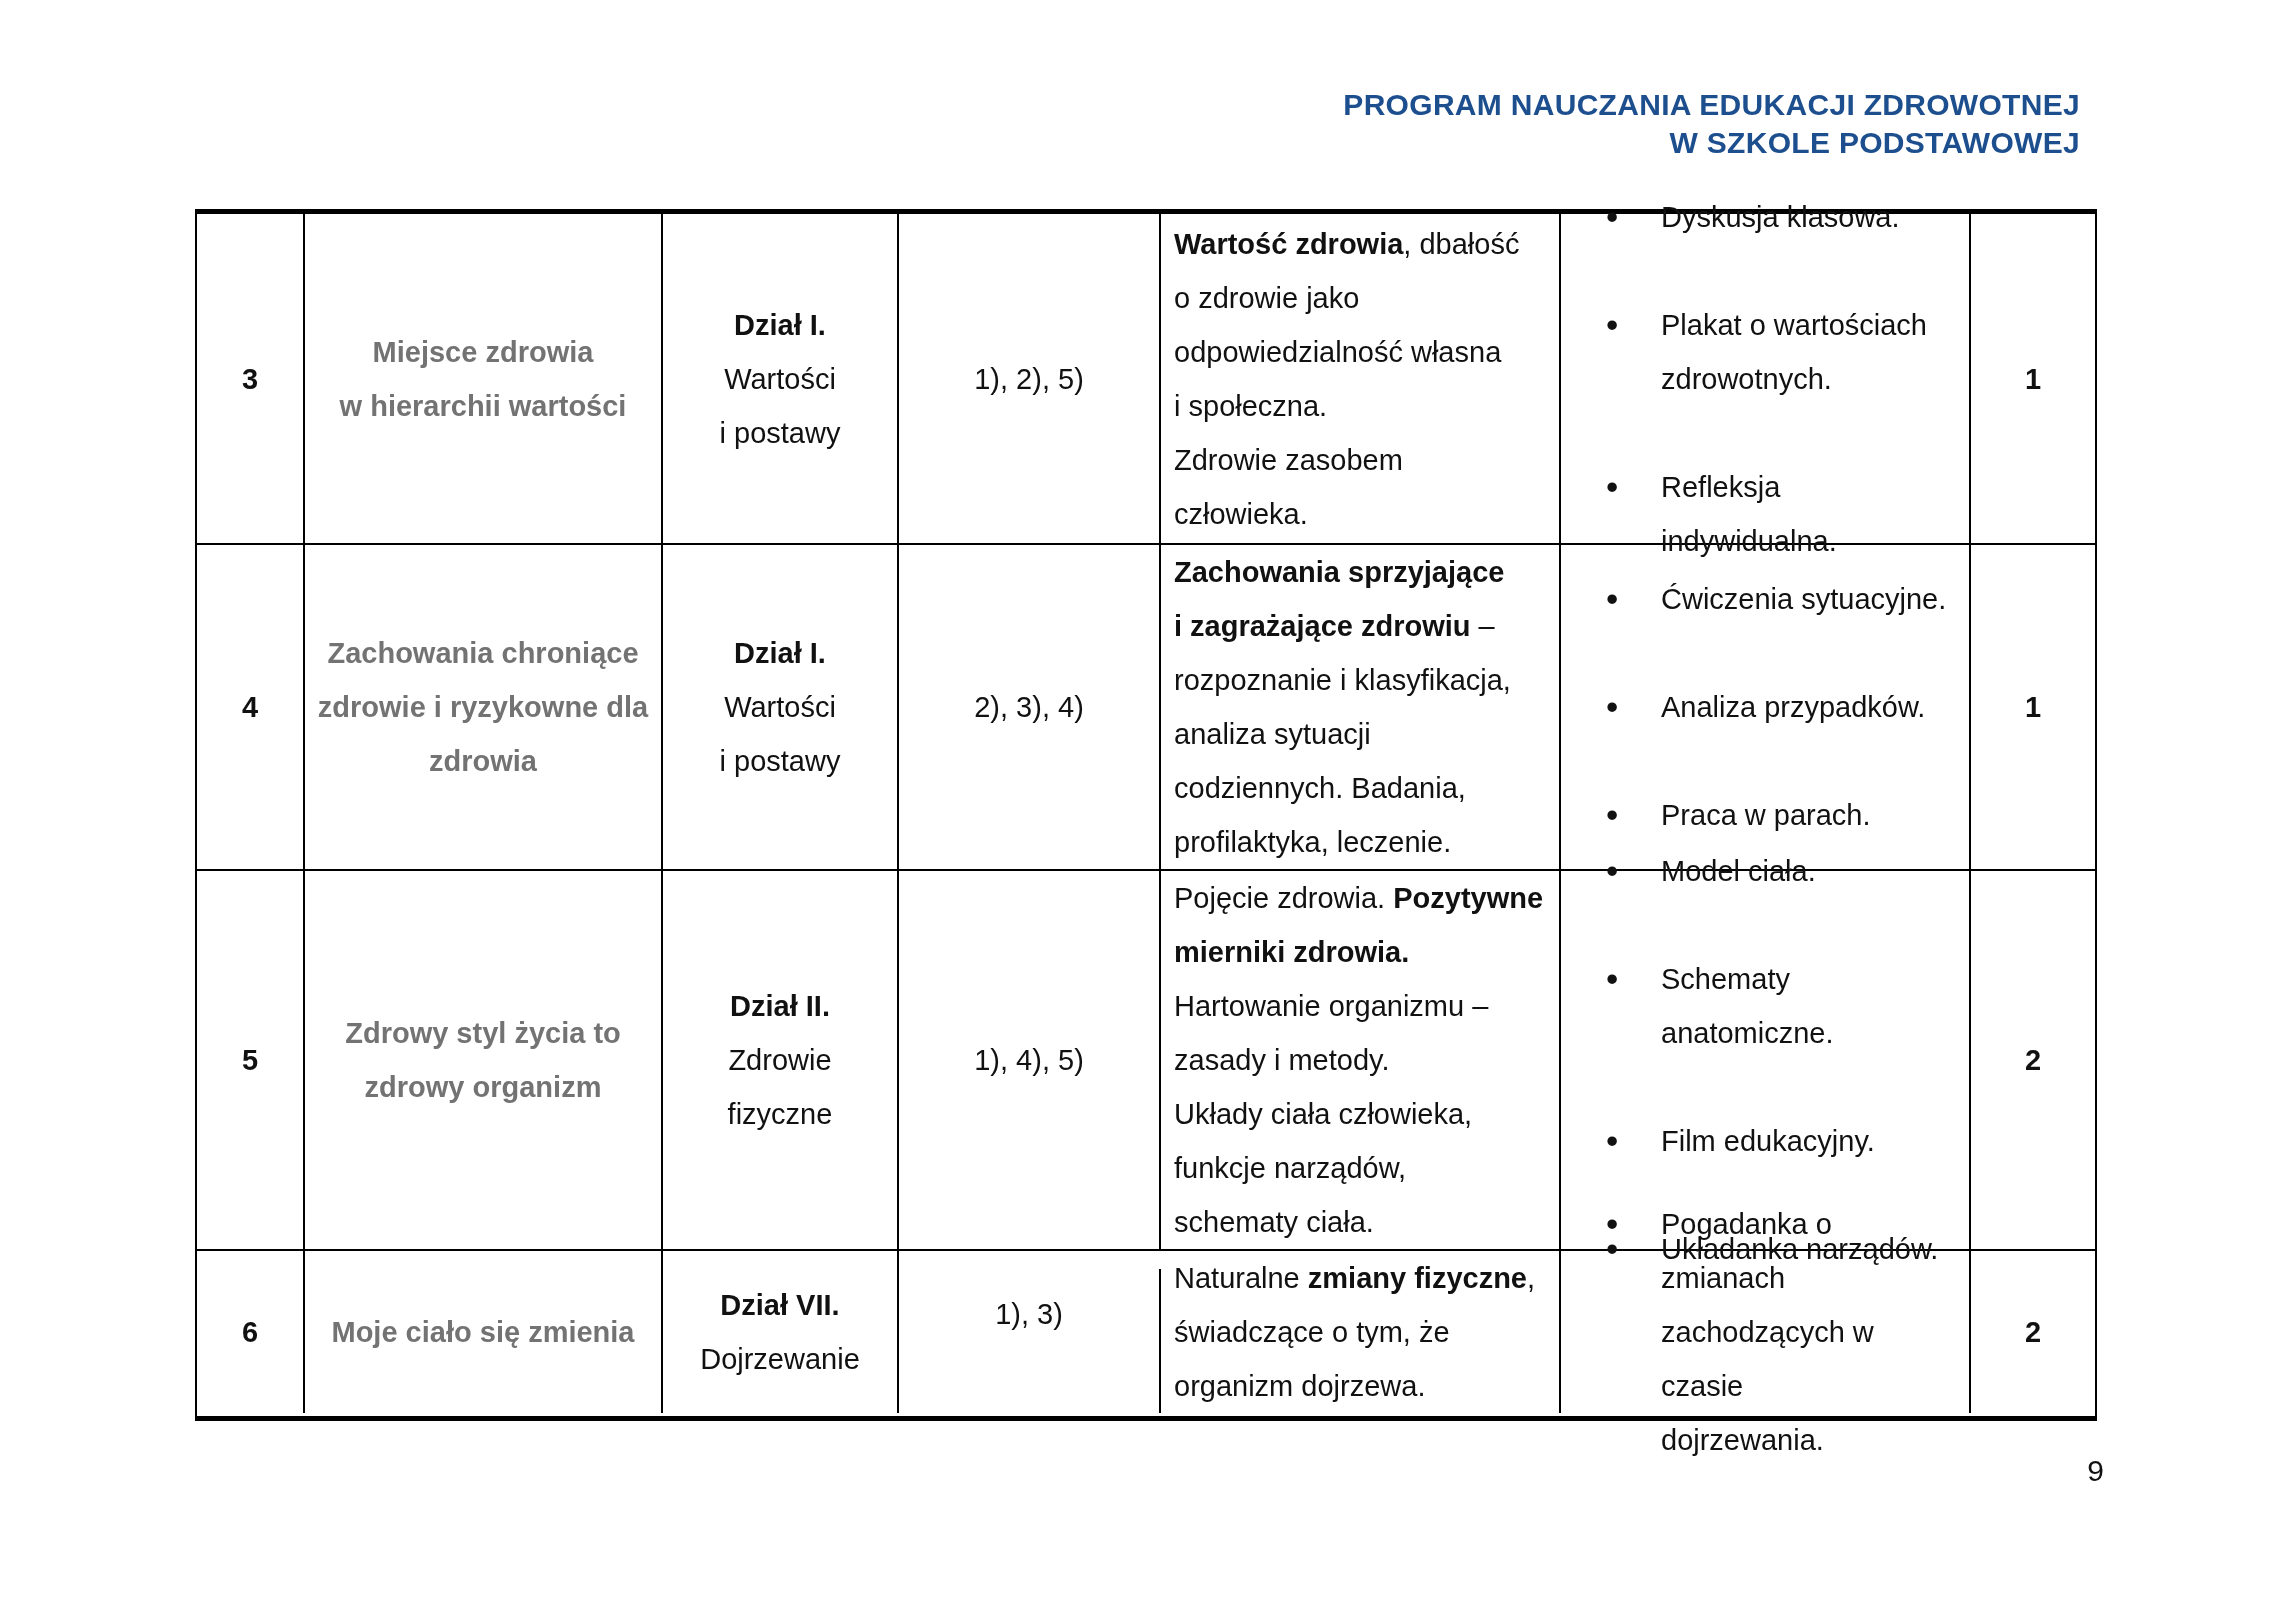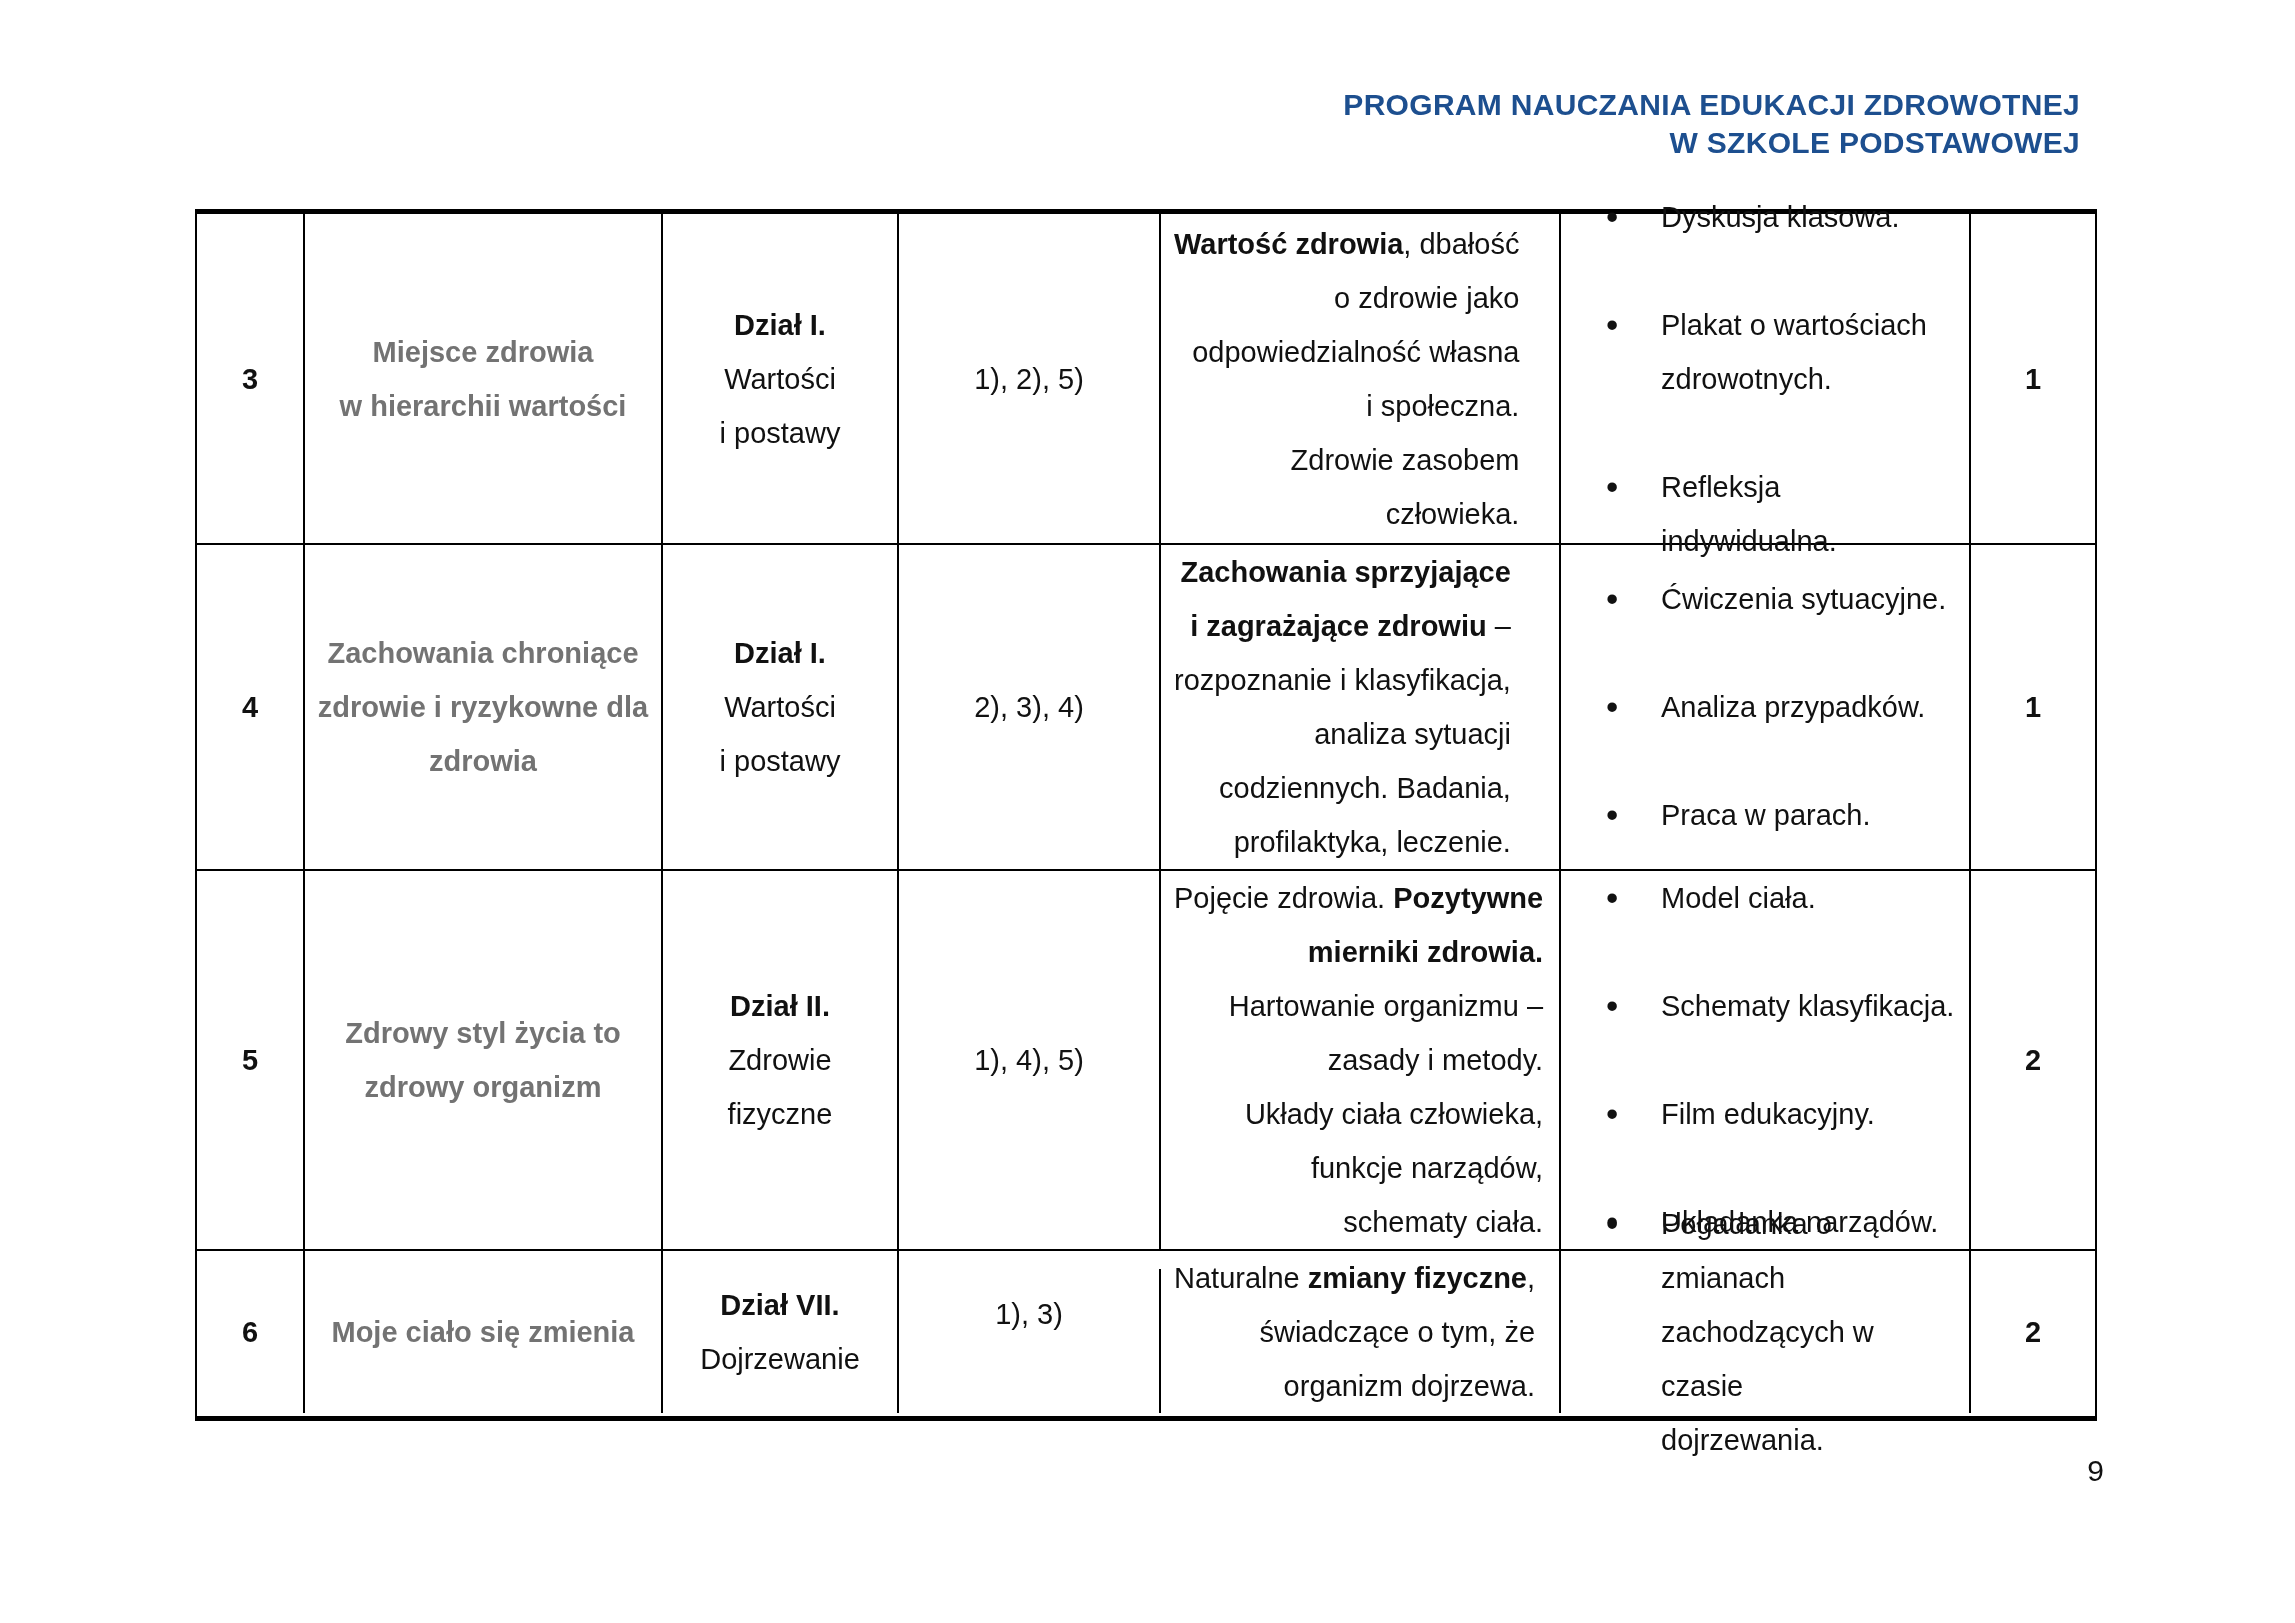--- a/index.html
+++ b/index.html
@@ -28,21 +28,21 @@
     box-sizing:border-box;
     border-right:2.6px solid #000;border-bottom:2.6px solid #000;
     display:flex;align-items:center;justify-content:center;
     white-space:pre-line;text-align:center;
   }
   .cell.last-col{border-right:none;}
   .cell.last-row{border-bottom:none;}
   .cell.num,.cell.hours{font-weight:bold;}
   .cell.topic{color:#737373;font-weight:bold;font-size:29px;}
   .cell.content{
-    justify-content:flex-start;text-align:right;
+    justify-content:flex-start;text-align:left;
     padding:6.5px 6.5px 6.5px 13px;
   }
   .cell.methods{
     justify-content:flex-start;text-align:left;padding:0;
   }
   .cell.refs-top{
     align-items:flex-start;padding-top:18.3px;margin-top:18px;
   }
   .b{font-weight:bold;}
   .method-list{
@@ -129,21 +129,21 @@
   <div class="cell content"><span><span>Pojęcie zdrowia. </span><span class="b">Pozytywne
 mierniki zdrowia.</span><span>
 Hartowanie organizmu –
 zasady i metody.
 Układy ciała człowieka,
 funkcje narządów,
 schematy ciała.</span></span></div>
   <div class="cell methods">
     <ul class="method-list">
       <li><span>Model ciała.</span></li>
-      <li><span>Schematy klasyfikacja.</span></li>
+      <li><span>Schematy anatomiczne.</span></li>
       <li><span>Film edukacyjny.</span></li>
       <li><span>Układanka narządów.</span></li>
     </ul>
   </div>
   <div class="cell hours last-col"><span>2</span></div>
 
   <div class="cell num last-row"><span>6</span></div>
   <div class="cell topic last-row"><span>Moje ciało się zmienia</span></div>
   <div class="cell last-row"><span><span class="b">Dział VII.</span><span>
 Dojrzewanie</span></span></div>

